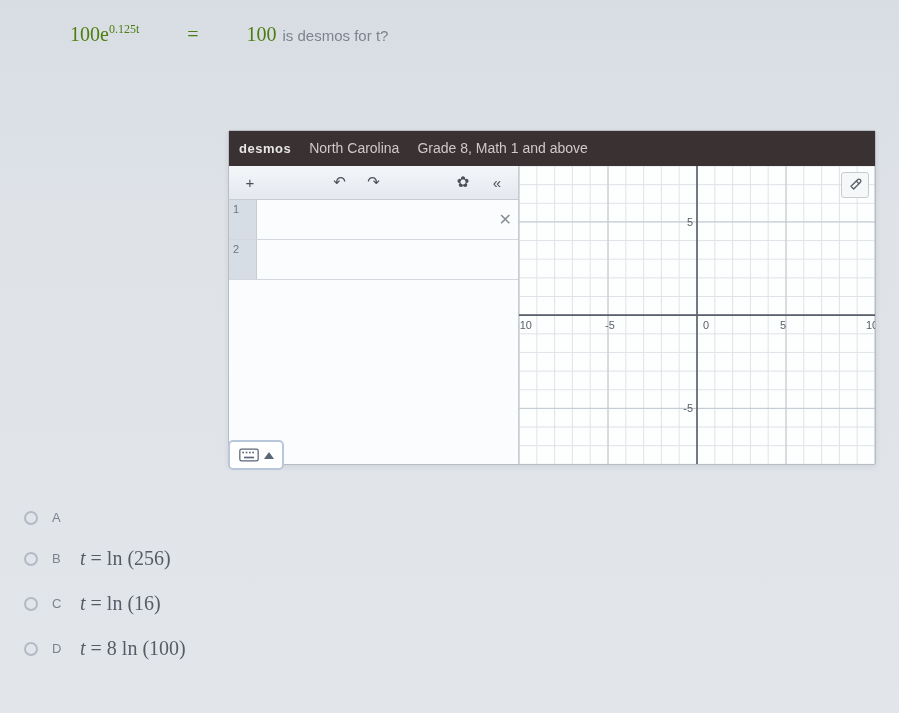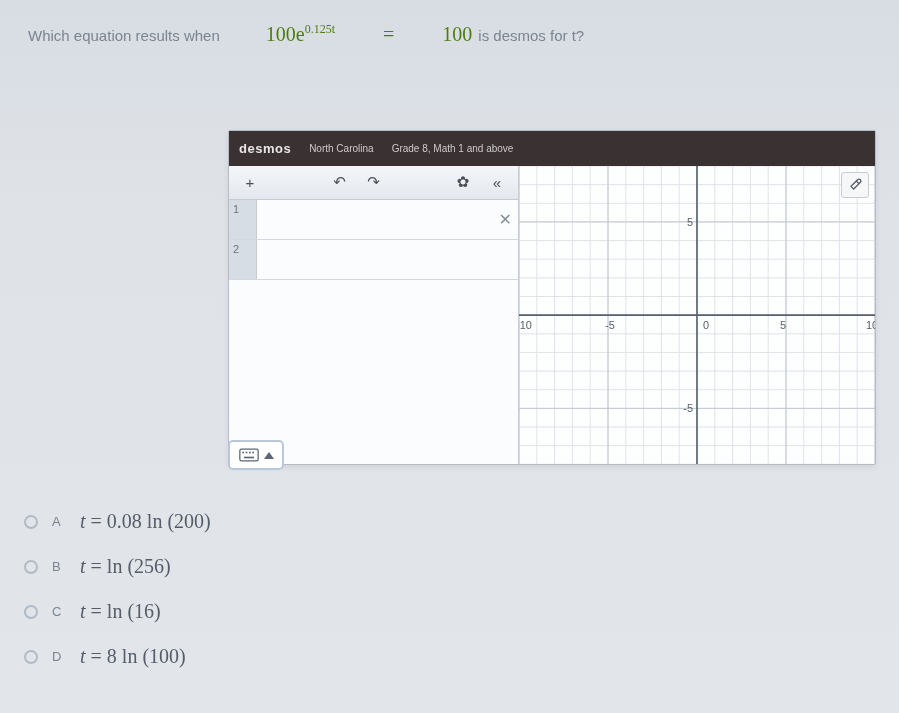--- a/index.html
+++ b/index.html
@@ -47,21 +47,21 @@
     height: 38px;
     background: #3a3232;
     color: #e9e6e6;
     display: flex;
     align-items: center;
     font-size: 13px;
     padding: 0 10px;
     gap: 18px;
   }
   .desmos-header .brand { font-weight: 600; letter-spacing: .5px; }
-  .desmos-header .sub { color: #cfc9c9; font-size: 10px; }
+  .desmos-header .sub { color: #cfc9c9; font-size: 14px; }
   .desmos-body { flex: 1; display: flex; position: relative; }
   .sidebar {
     width: 290px;
     border-right: 1px solid #c7ccd3;
     display: flex;
     flex-direction: column;
     background: #fbfcfd;
   }
   .toolbar {
     height: 34px;
@@ -162,21 +162,20 @@
     border-radius: 50%;
     flex-shrink: 0;
   }
   .choice .letter { font-family: Arial; font-size: 13px; color: #7b8490; width: 14px; }
   .choice .formula i { font-style: italic; }
 </style>
 </head>
 <body>
 
 <div class="question">
-  <span>Which equation results when</span>
   <span class="math">
     <span>100e</span><span class="exp">0.125t</span>
   </span>
   <span class="math"> = </span>
   <span class="math">100</span>
   <span>is desmos for t?</span>
 </div>
 
 <div class="desmos-wrap">
   <div class="desmos-header">
@@ -294,21 +293,20 @@
       <rect x="16" y="4" width="2" height="2" fill="#5a6575"></rect>
     <rect x="6" y="10" width="12" height="2" fill="#5a6575"></rect>
   </svg>
   <div class="tri"></div>
 </div>
 
 <div class="choices">
   <div class="choice">
     <div class="radio"></div>
     <span class="letter">A</span>
-    <span class="formula"><i>t</i> = 0.08 ln (200)</span>
   </div>
   <div class="choice">
     <div class="radio"></div>
     <span class="letter">B</span>
     <span class="formula"><i>t</i> = ln (256)</span>
   </div>
   <div class="choice">
     <div class="radio"></div>
     <span class="letter">C</span>
     <span class="formula"><i>t</i> = ln (16)</span>

